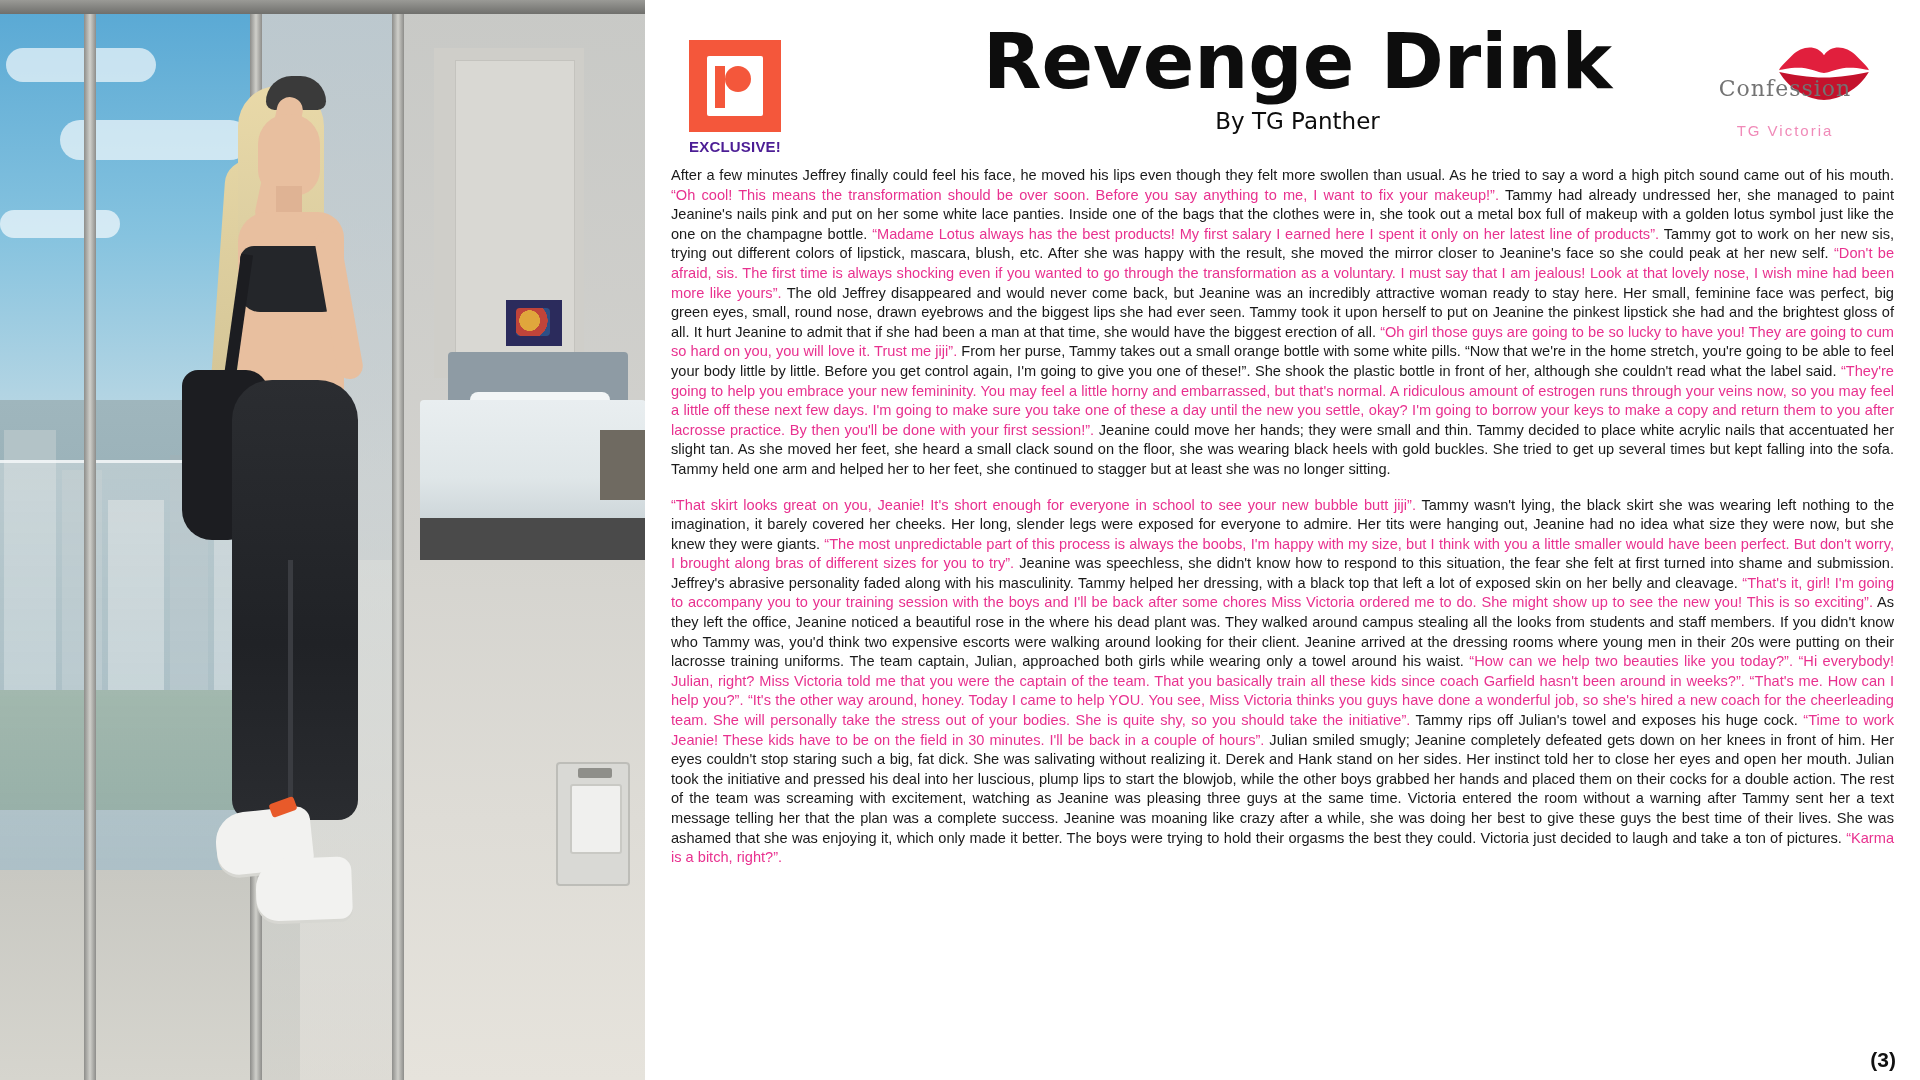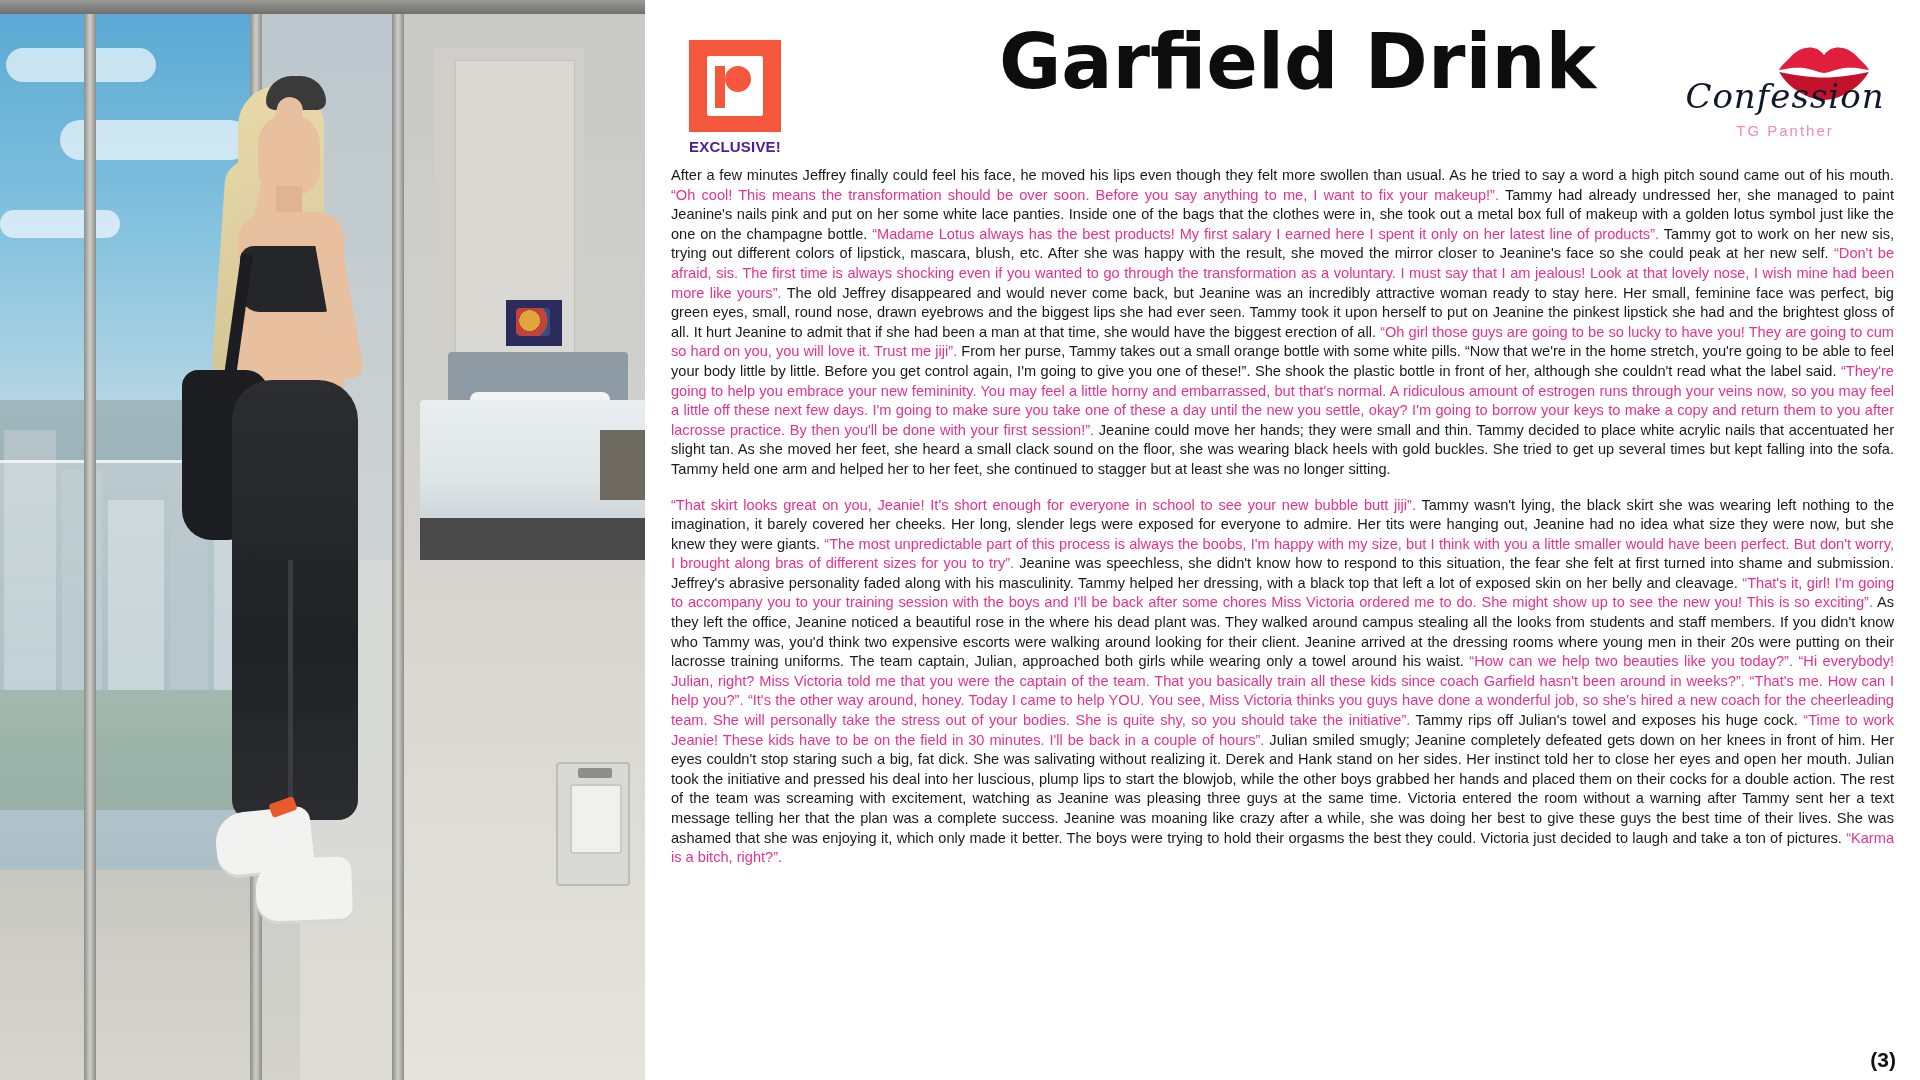--- a/index.html
+++ b/index.html
@@ -272,23 +272,22 @@
   .logo {
     position: absolute; right: 6px; top: 18px; width: 210px; height: 116px;
     text-align: center;
   }
   .lips {
     position: absolute; right: 18px; top: 8px; width: 96px; height: 56px;
   }
   .logo-script {
     position: absolute; left: 0; top: 40px; width: 210px;
     font-family: "DejaVu Serif", serif;
-    font-style: italic;
-    font-size: 34px;
-    color: #0f172a;
+    font-size: 22px;
+    color: #737373;
     letter-spacing: 1px;
   }
   .logo-sub {
     position: absolute; left: 0; top: 86px; width: 210px;
     font-family: "Liberation Sans", sans-serif;
     font-size: 15px;
     color: #f08ab8;
     letter-spacing: 2px;
   }
 
@@ -377,30 +376,31 @@
 
     <div class="masthead">
 
       <div class="badge">
         <div class="badge-sq">
           <div class="badge-p"></div>
         </div>
         <div class="badge-label">EXCLUSIVE!</div>
       </div>
 
-      <div class="title">Garfield Drink</div>
+      <div class="title">Revenge Drink</div>
+      <div class="byline">By TG Panther</div>
 
       <div class="logo">
         <svg class="lips" viewBox="0 0 100 60">
           <path d="M50 12 C42 0, 26 2, 16 12 C8 20, 2 26, 2 28 C2 28, 18 24, 30 26 C40 28, 46 31, 50 31 C54 31, 60 28, 70 26 C82 24, 98 28, 98 28 C98 26, 92 20, 84 12 C74 2, 58 0, 50 12 Z" fill="#e11f3d"></path>
           <path d="M2 30 C12 48, 34 60, 50 60 C66 60, 88 48, 98 30 C84 33, 66 36, 50 36 C34 36, 16 33, 2 30 Z" fill="#c4122c"></path>
           <path d="M14 31 C26 30, 40 33, 50 33 C60 33, 74 30, 86 31 C74 34, 60 35, 50 35 C40 35, 26 34, 14 31 Z" fill="#ffffff" opacity=".35"></path>
         </svg>
         <div class="logo-script">Confession</div>
-        <div class="logo-sub">TG Panther</div>
+        <div class="logo-sub">TG Victoria</div>
       </div>
     </div>
 
     <div class="body-text">
       <p><span>After a few minutes Jeffrey finally could feel his face, he moved his lips even though they felt more swollen than usual. As he tried to say a word a high pitch sound came out of his mouth. </span><span class="q">“Oh cool! This means the transformation should be over soon. Before you say anything to me, I want to fix your makeup!”.</span><span> Tammy had already undressed her, she managed to paint Jeanine's nails pink and put on her some white lace panties. Inside one of the bags that the clothes were in, she took out a metal box full of makeup with a golden lotus symbol just like the one on the champagne bottle. </span><span class="q">“Madame Lotus always has the best products! My first salary I earned here I spent it only on her latest line of products”.</span><span> Tammy got to work on her new sis, trying out different colors of lipstick, mascara, blush, etc. After she was happy with the result, she moved the mirror closer to Jeanine's face so she could peak at her new self. </span><span class="q">“Don't be afraid, sis. The first time is always shocking even if you wanted to go through the transformation as a voluntary. I must say that I am jealous! Look at that lovely nose, I wish mine had been more like yours”.</span><span> The old Jeffrey disappeared and would never come back, but Jeanine was an incredibly attractive woman ready to stay here. Her small, feminine face was perfect, big green eyes, small, round nose, drawn eyebrows and the biggest lips she had ever seen. Tammy took it upon herself to put on Jeanine the pinkest lipstick she had and the brightest gloss of all. It hurt Jeanine to admit that if she had been a man at that time, she would have the biggest erection of all. </span><span class="q">“Oh girl those guys are going to be so lucky to have you! They are going to cum so hard on you, you will love it. Trust me jiji”.</span><span> From her purse, Tammy takes out a small orange bottle with some white pills. “Now that we're in the home stretch, you're going to be able to feel your body little by little. Before you get control again, I'm going to give you one of these!”. She shook the plastic bottle in front of her, although she couldn't read what the label said. </span><span class="q">“They're going to help you embrace your new femininity. You may feel a little horny and embarrassed, but that's normal. A ridiculous amount of estrogen runs through your veins now, so you may feel a little off these next few days. I'm going to make sure you take one of these a day until the new you settle, okay? I'm going to borrow your keys to make a copy and return them to you after lacrosse practice. By then you'll be done with your first session!”.</span><span> Jeanine could move her hands; they were small and thin. Tammy decided to place white acrylic nails that accentuated her slight tan. As she moved her feet, she heard a small clack sound on the floor, she was wearing black heels with gold buckles. She tried to get up several times but kept falling into the sofa. Tammy held one arm and helped her to her feet, she continued to stagger but at least she was no longer sitting.</span></p>
       <p><span class="q">“That skirt looks great on you, Jeanie! It's short enough for everyone in school to see your new bubble butt jiji”.</span><span> Tammy wasn't lying, the black skirt she was wearing left nothing to the imagination, it barely covered her cheeks. Her long, slender legs were exposed for everyone to admire. Her tits were hanging out, Jeanine had no idea what size they were now, but she knew they were giants. </span><span class="q">“The most unpredictable part of this process is always the boobs, I'm happy with my size, but I think with you a little smaller would have been perfect. But don't worry, I brought along bras of different sizes for you to try”.</span><span> Jeanine was speechless, she didn't know how to respond to this situation, the fear she felt at first turned into shame and submission. Jeffrey's abrasive personality faded along with his masculinity. Tammy helped her dressing, with a black top that left a lot of exposed skin on her belly and cleavage. </span><span class="q">“That's it, girl! I'm going to accompany you to your training session with the boys and I'll be back after some chores Miss Victoria ordered me to do. She might show up to see the new you! This is so exciting”.</span><span> As they left the office, Jeanine noticed a beautiful rose in the where his dead plant was. They walked around campus stealing all the looks from students and staff members. If you didn't know who Tammy was, you'd think two expensive escorts were walking around looking for their client. Jeanine arrived at the dressing rooms where young men in their 20s were putting on their lacrosse training uniforms. The team captain, Julian, approached both girls while wearing only a towel around his waist. </span><span class="q">“How can we help two beauties like you today?”. “Hi everybody! Julian, right? Miss Victoria told me that you were the captain of the team. That you basically train all these kids since coach Garfield hasn't been around in weeks?”. “That's me. How can I help you?”. “It's the other way around, honey. Today I came to help YOU. You see, Miss Victoria thinks you guys have done a wonderful job, so she's hired a new coach for the cheerleading team. She will personally take the stress out of your bodies. She is quite shy, so you should take the initiative”.</span><span> Tammy rips off Julian's towel and exposes his huge cock. </span><span class="q">“Time to work Jeanie! These kids have to be on the field in 30 minutes. I'll be back in a couple of hours”.</span><span> Julian smiled smugly; Jeanine completely defeated gets down on her knees in front of him. Her eyes couldn't stop staring such a big, fat dick. She was salivating without realizing it. Derek and Hank stand on her sides. Her instinct told her to close her eyes and open her mouth. Julian took the initiative and pressed his deal into her luscious, plump lips to start the blowjob, while the other boys grabbed her hands and placed them on their cocks for a double action. The rest of the team was screaming with excitement, watching as Jeanine was pleasing three guys at the same time. Victoria entered the room without a warning after Tammy sent her a text message telling her that the plan was a complete success. Jeanine was moaning like crazy after a while, she was doing her best to give these guys the best time of their lives. She was ashamed that she was enjoying it, which only made it better. The boys were trying to hold their orgasms the best they could. Victoria just decided to laugh and take a ton of pictures. </span><span class="q">“Karma is a bitch, right?”.</span></p>
     </div>
 
     <div class="pagenum">(3)</div>
   </div>

